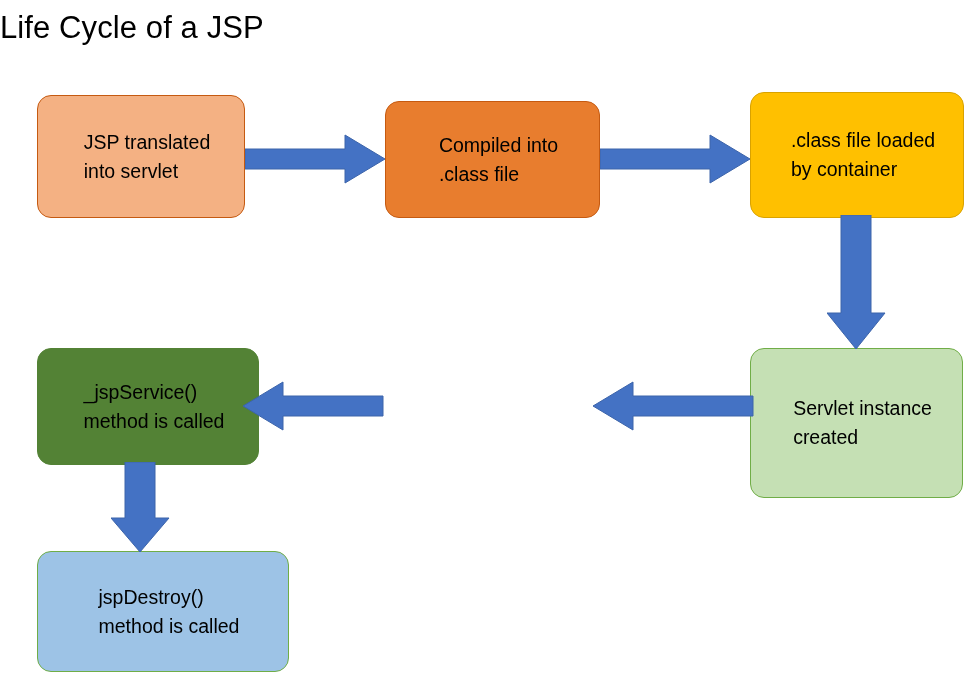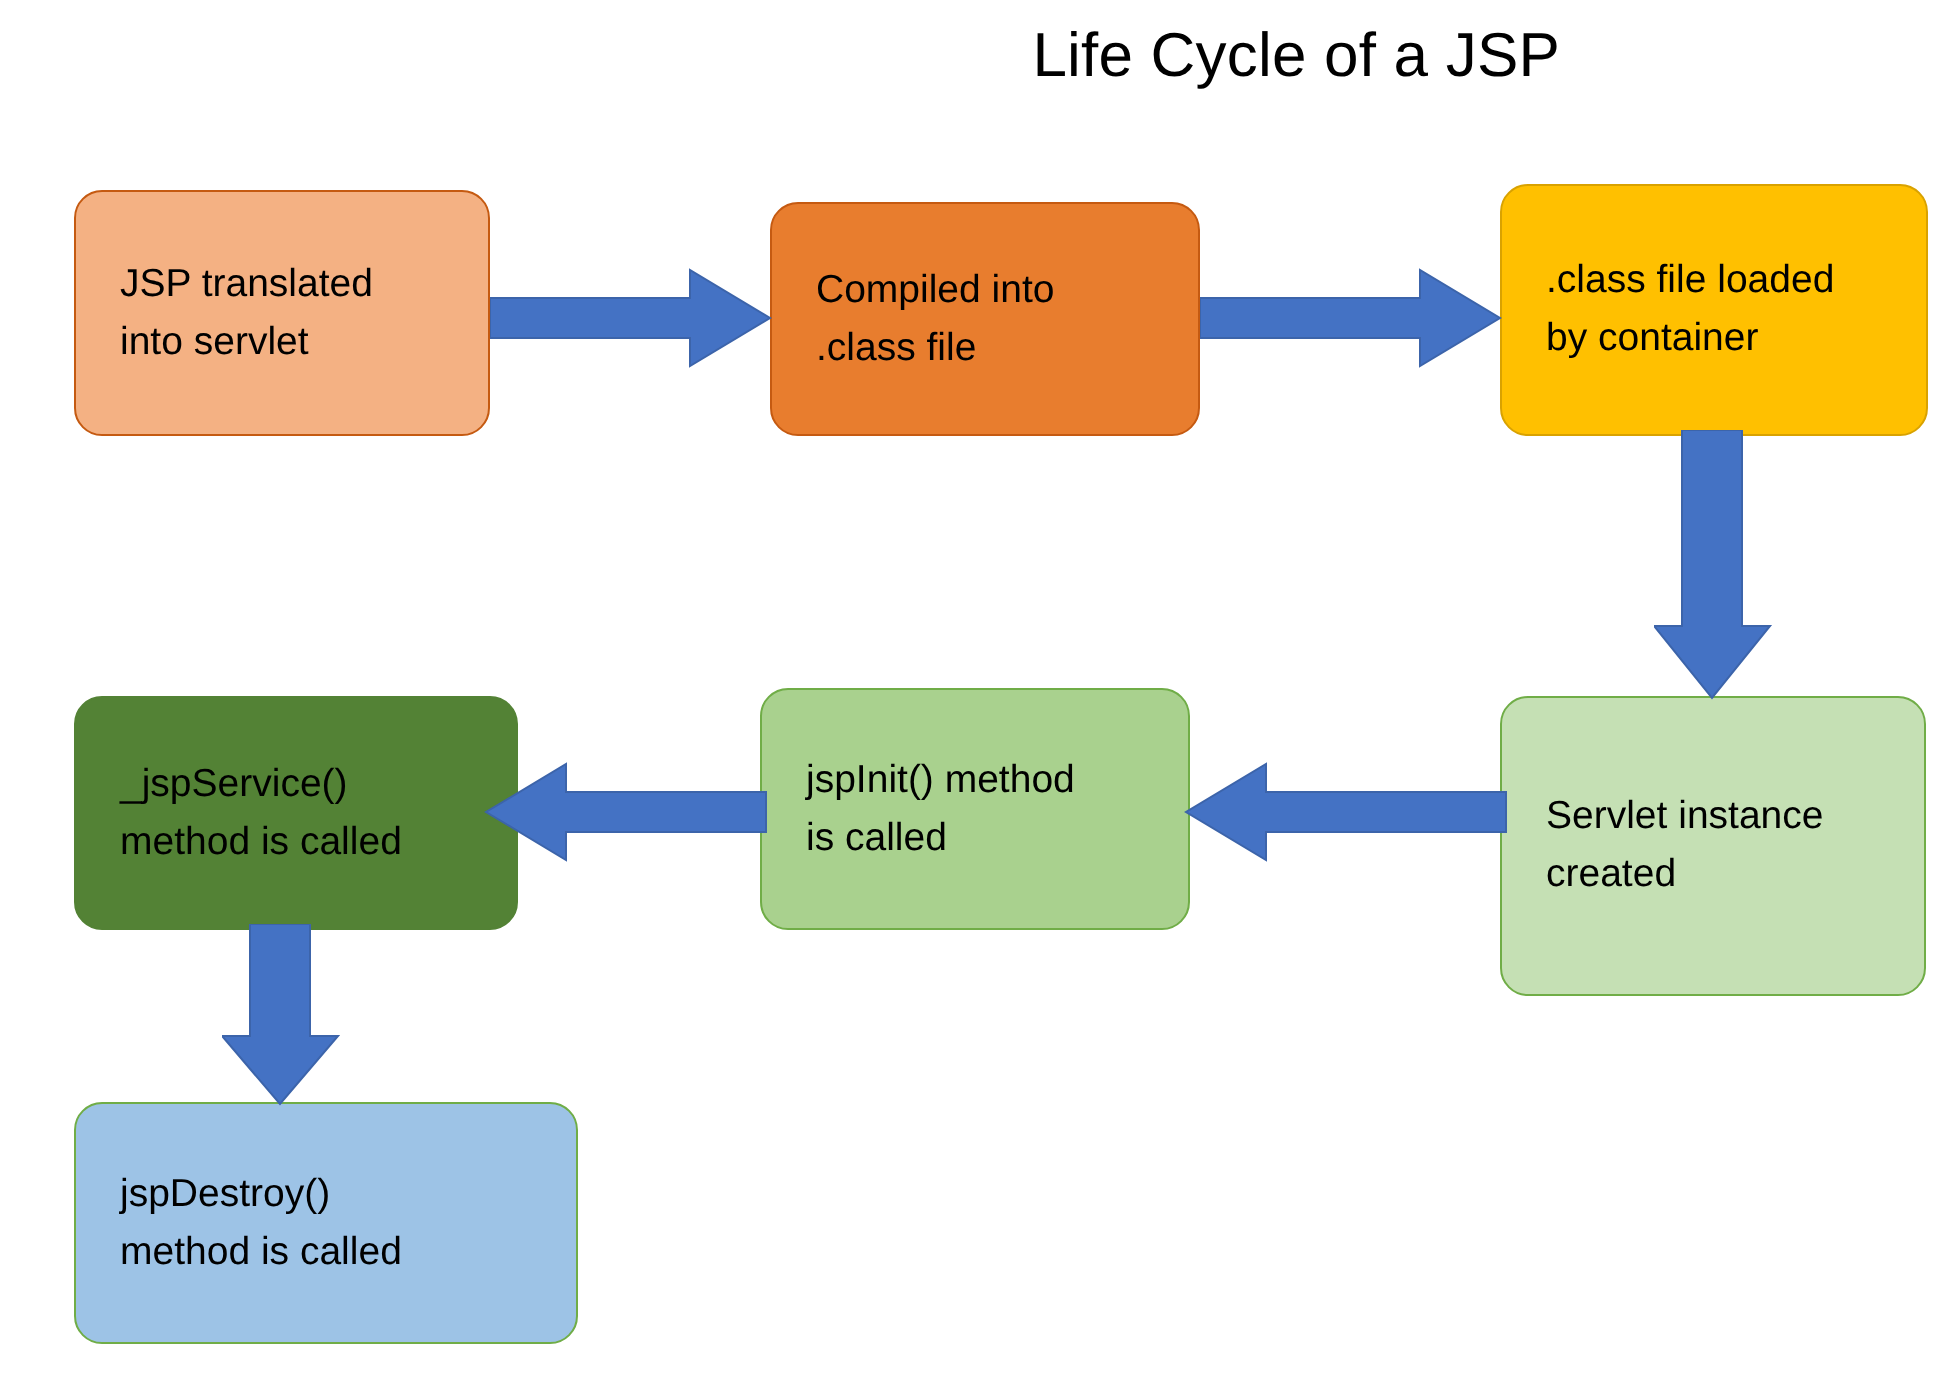--- a/index.html
+++ b/index.html
@@ -19,36 +19,36 @@
     position: absolute;
     left: 0; top: 0;
     width: 974px;
     height: 691px;
   }
   .title {
     position: absolute;
     left: 0;
     top: 9px;
     width: 780px;
-    text-align: right;
+    text-align: left;
     font-size: 31px;
     font-weight: 400;
     line-height: 38px;
     color: #000000;
     letter-spacing: 0.1px;
   }
   .node {
     position: absolute;
     box-sizing: border-box;
     border-radius: 14px;
     border-style: solid;
     border-width: 1px;
     display: flex;
     align-items: center;
-    justify-content: flex-start;
+    justify-content: center;
     padding-left: 22px;
     padding-right: 10px;
   }
   .node .label {
     font-size: 19.5px;
     line-height: 29px;
     color: #000000;
     white-space: pre-line;
     text-align: left;
   }
@@ -86,24 +86,20 @@
   <div class="node" id="node-load" style="background:#FFC000;border-color:#D9A200;">
     <span class="label">.class file loaded
 by container</span>
   </div>
 
   <div class="node" id="node-instance" style="background:#C5E0B4;border-color:#70AD47;">
     <span class="label">Servlet instance
 created</span>
   </div>
 
-  <div class="node" id="node-init" style="background:#A9D18E;border-color:#70AD47;">
-    <span class="label">jspInit() method
-is called</span>
-  </div>
 
   <div class="node" id="node-service" style="background:#538235;border-color:#538235;">
     <span class="label">_jspService()
 method is called</span>
   </div>
 
   <div class="node" id="node-destroy" style="background:#9DC3E6;border-color:#70AD47;">
     <span class="label">jspDestroy()
 method is called</span>
   </div>

